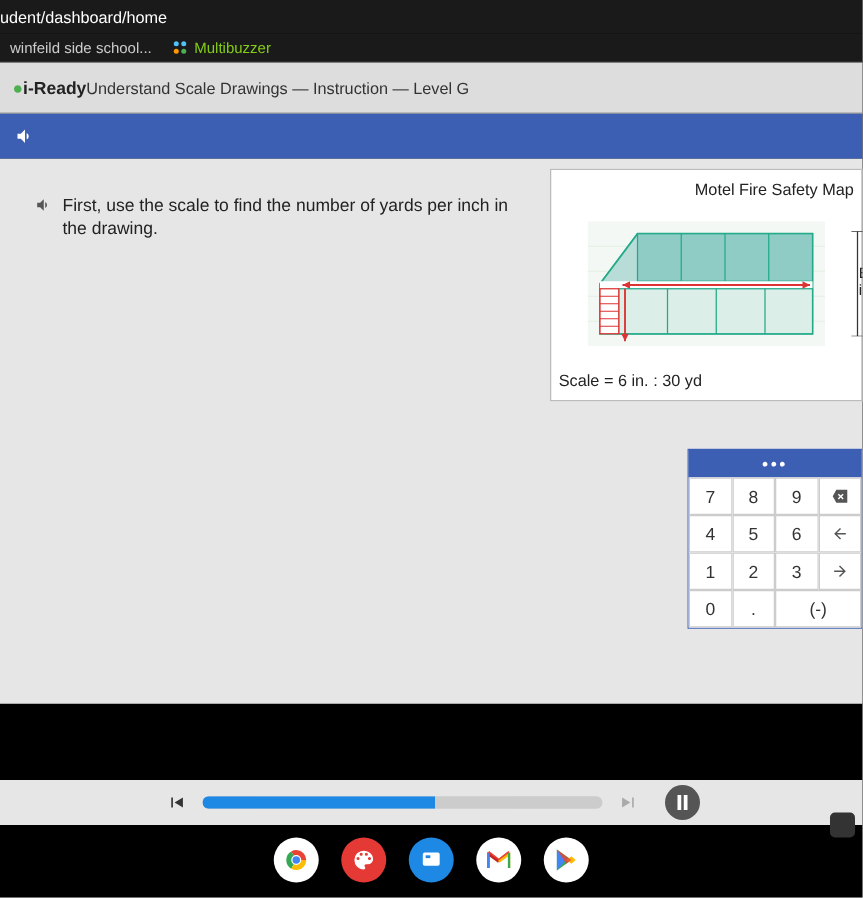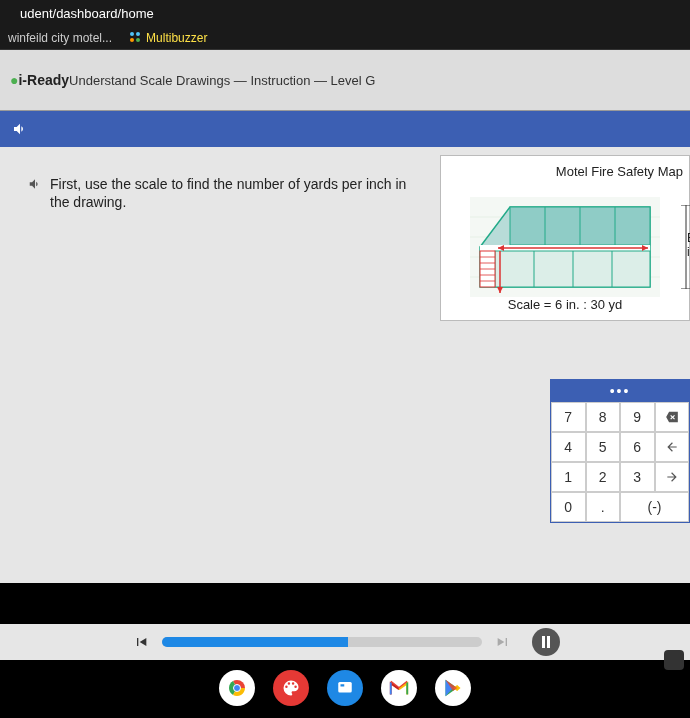--- a/index.html
+++ b/index.html
@@ -1,38 +1,38 @@
 <!DOCTYPE html>
 <html><head>
 <meta charset="utf-8">
 <style>
   *{box-sizing:border-box;margin:0;padding:0;font-family:Arial,Helvetica,sans-serif}
   body{width:690px;height:718px;background:#000;overflow:hidden;position:relative}
-  .url-bar{background:#1a1a1a;color:#fff;padding:6px 20px;font-size:13px}
+  .url-bar{background:#1a1a1a;color:#fff;padding:6px 0;font-size:13px}
   .bookmarks{background:#1a1a1a;color:#ccc;padding:4px 8px;font-size:12px;display:flex;gap:18px;align-items:center;border-bottom:1px solid #333}
   .bookmarks span{cursor:pointer}
-  .multibuzzer{color:#fde047;display:flex;align-items:center;gap:4px}
+  .multibuzzer{color:#84cc16;display:flex;align-items:flex-end;gap:4px}
   .mb-dots{display:inline-block;width:12px;height:12px;position:relative}
   .mb-dots::before{content:"";position:absolute;width:4px;height:4px;background:#4fc3f7;border-radius:50%;top:0;left:0;box-shadow:6px 0 0 #4fc3f7,0 6px 0 #ff9800,6px 6px 0 #4caf50}
-  .app-header{background:#ddd;display:flex;align-items:center;padding:22px 10px;font-size:13px;color:#222;border-bottom:1px solid #999}
+  .app-header{background:#ddd;display:flex;align-items:center;padding:12px 10px;font-size:13px;color:#222;border-bottom:1px solid #999}
   .brand{font-weight:bold;font-size:14px}
   .brand .dot{color:#4caf50}
   .lesson-title{flex:1;text-align:left;color:#333}
   .question-bar{background:#3c5fb3;color:#fff;padding:10px 12px;font-size:14px;display:flex;align-items:center;gap:8px}
   .speaker{width:16px;height:16px;flex-shrink:0}
   .content{background:#e6e6e6;height:436px;position:relative;padding:28px}
   .instruction-block{max-width:380px}
   .instruction{display:flex;align-items:flex-start;gap:8px;font-size:14px;color:#222;line-height:1.3}
   .answer-row{display:flex;align-items:center;gap:8px;margin-top:14px}
   .answer-input{width:42px;height:28px;border:1px solid #888;background:#fff;text-align:center;font-size:14px}
   .answer-label{font-size:14px;color:#222}
   .diagram-panel{position:absolute;right:0;top:8px;width:250px;background:#fff;border:1px solid #bbb;padding:8px 6px;font-size:13px;color:#222}
   .diagram-title{text-align:right;margin-bottom:18px}
   .motel-svg{display:block;margin:0 auto}
-  .scale-text{text-align:center;margin-top:0;font-size:13px}
+  .scale-text{text-align:left;margin-top:20px;font-size:13px}
   .keypad{position:absolute;right:0;bottom:60px;background:#fff;border:1px solid #3c5fb3;width:140px}
   .keypad-header{background:#3c5fb3;height:22px;text-align:center;color:#fff;font-size:14px;line-height:22px;letter-spacing:2px}
   .keypad-grid{display:grid;grid-template-columns:repeat(4,1fr)}
   .key{height:30px;border:1px solid #ccc;display:flex;align-items:center;justify-content:center;font-size:14px;background:#fff;cursor:pointer;color:#333}
   .key.wide{grid-column:span 2}
   .key svg{width:14px;height:14px}
   .nav{position:absolute;left:0;right:0;bottom:58px;height:36px;background:#e6e6e6;display:flex;align-items:center;justify-content:center;gap:10px;padding:0 20px}
   .nav-prev,.nav-next{width:22px;height:22px;display:flex;align-items:center;justify-content:center;color:#555;cursor:pointer}
   .progress{width:320px;height:10px;background:#ccc;border-radius:5px;position:relative;overflow:hidden}
   .progress-fill{height:100%;background:#1e88e5;width:58%}
@@ -41,21 +41,21 @@
   .taskbar{position:absolute;bottom:8px;left:0;right:0;height:44px;display:flex;align-items:center;justify-content:center;gap:18px}
   .tb-icon{width:36px;height:36px;border-radius:50%;display:flex;align-items:center;justify-content:center;background:#222}
   .corner-icon{position:absolute;right:6px;bottom:48px;width:20px;height:20px;background:#333;border-radius:4px}
 </style>
 </head>
 <body>
 
 <div class="url-bar">udent/dashboard/home</div>
 
 <div class="bookmarks">
-  <span>winfeild city motel...</span>
+  <span>winfeild side school...</span>
   <span class="multibuzzer">
     <span class="mb-dots"></span>
     <span>Multibuzzer</span>
   </span>
 </div>
 
 <div class="app-header">
   <span class="brand"><span class="dot">●</span><span>i-Ready</span></span>
   <span class="lesson-title">Understand Scale Drawings — Instruction — Level G</span>
 </div>

